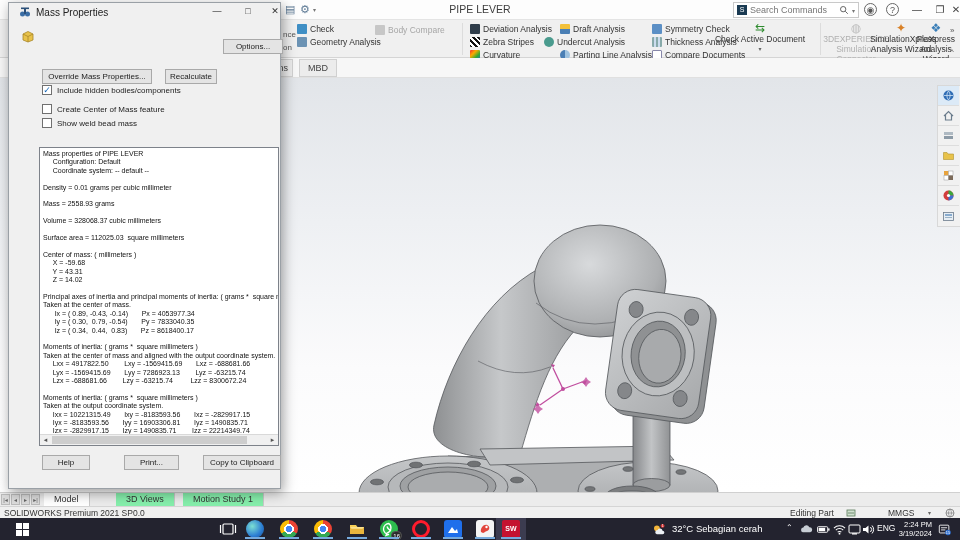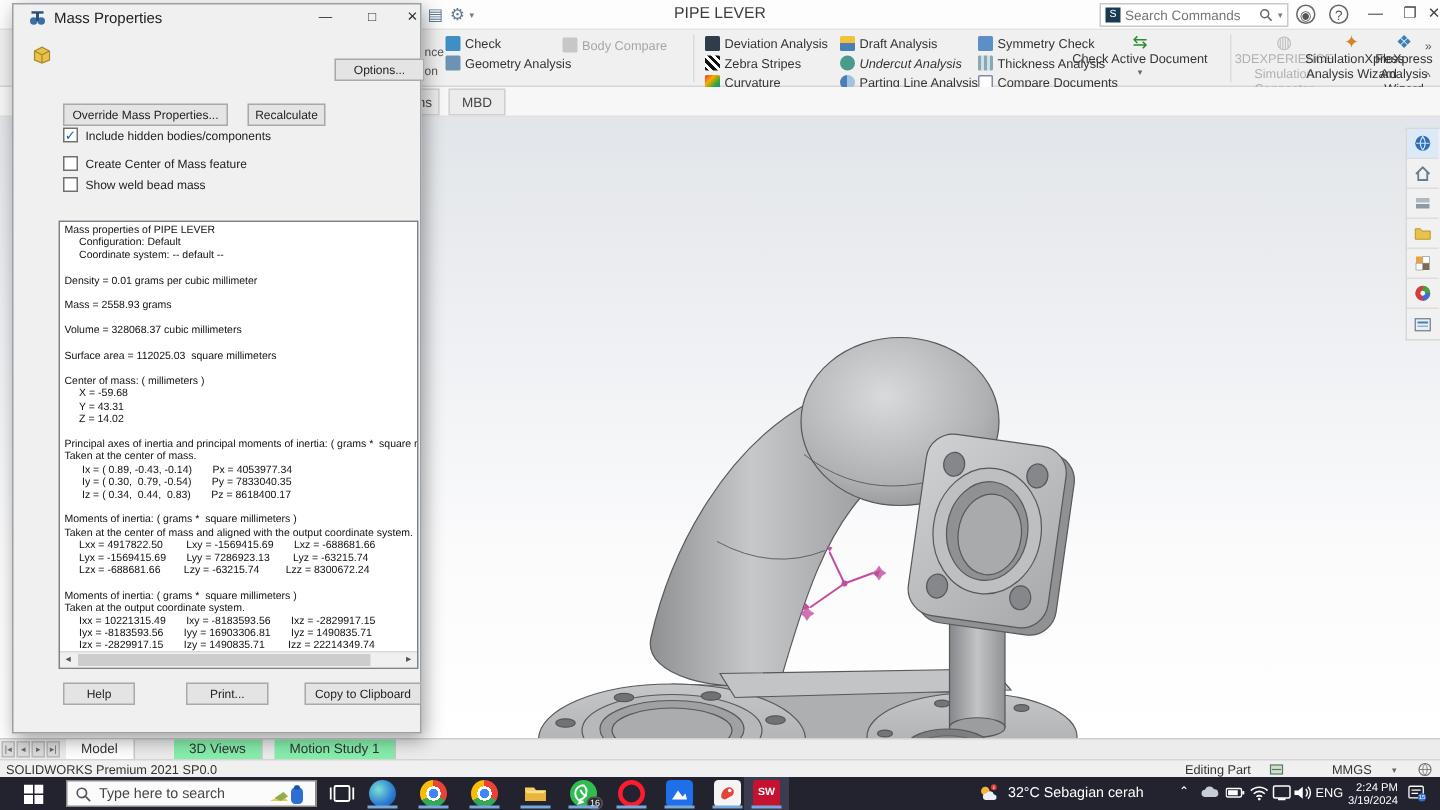--- a/index.html
+++ b/index.html
@@ -127,21 +127,21 @@
     </div>
   <div class="ritem" style="left:470px;top:29px;">
       <span class="ric" style="background:linear-gradient(135deg,#e33,#fa0,#3a3,#36c);"></span>
       <span>Curvature</span>
     </div>
 
   <div class="ritem" style="left:560px;top:3px;">
       <span class="ric" style="background:linear-gradient(180deg,#f3c13a 50%,#4a7fb5 50%);"></span>
       <span>Draft Analysis</span>
     </div>
-  <div class="ritem" style="left:560px;top:16px;font-style:italic;">
+  <div class="ritem" style="left:544px;top:16px;">
       <span class="ric" style="background:#4a9b8e;border-radius:50%;"></span>
       <span>Undercut Analysis</span>
     </div>
   <div class="ritem" style="left:560px;top:29px;">
       <span class="ric" style="background:linear-gradient(90deg,#4a7fb5 50%,#9fc3e0 50%);border-radius:50%;"></span>
       <span>Parting Line Analysis</span>
     </div>
 
   <div class="ritem" style="left:652px;top:3px;">
       <span class="ric" style="background:#5b8fc5;"></span>
@@ -451,33 +451,20 @@
 
 <div id="taskbar" class="abs">
   <div id="start" class="abs">
     <svg width="13" height="13" viewBox="0 0 13 13">
         <rect x="0" y="0" width="6" height="6" fill="#fff"></rect>
         <rect x="7" y="0" width="6" height="6" fill="#fff"></rect>
         <rect x="0" y="7" width="6" height="6" fill="#fff"></rect>
         <rect x="7" y="7" width="6" height="6" fill="#fff"></rect>
       </svg>
   </div>
-  <div id="tsearch" class="abs">
-    <svg width="11" height="11" viewBox="0 0 12 12">
-        <circle cx="5" cy="5" r="3.4" fill="none" stroke="#555" stroke-width="1.2"></circle>
-        <line x1="7.6" y1="7.6" x2="11" y2="11" stroke="#555" stroke-width="1.2"></line>
-      </svg>
-    <span style="flex:1;">Type here to search</span>
-    <svg width="26" height="15" viewBox="0 0 26 15">
-        <path d="M1 12 L9 8 L13 12 Z" fill="#e7c94c"></path>
-        <path d="M4 10 L10 6 L13 9 L8 12 Z" fill="#8fae4a"></path>
-        <rect x="15" y="3" width="8" height="11" rx="3" fill="#2f6fd0"></rect>
-        <rect x="17" y="1.5" width="4" height="3" rx="1.5" fill="#1d4fa0"></rect>
-      </svg>
-  </div>
   <div class="tico" style="left:219px;">
     <svg width="18" height="18" viewBox="0 0 18 18">
         <rect x="4" y="4" width="10" height="10" rx="1" fill="none" stroke="#fff" stroke-width="1.2"></rect>
         <line x1="1.5" y1="5" x2="1.5" y2="13" stroke="#fff" stroke-width="1.2"></line>
         <line x1="16.5" y1="5" x2="16.5" y2="13" stroke="#fff" stroke-width="1.2"></line>
       </svg>
   </div>
 
   <div class="tico" style="left:246px;background:radial-gradient(circle at 35% 35%,#7ce0d3,#2b7cd3 60%,#174f8e);border-radius:50%;"></div>
   <div class="ubar" style="left:245px;"></div>

